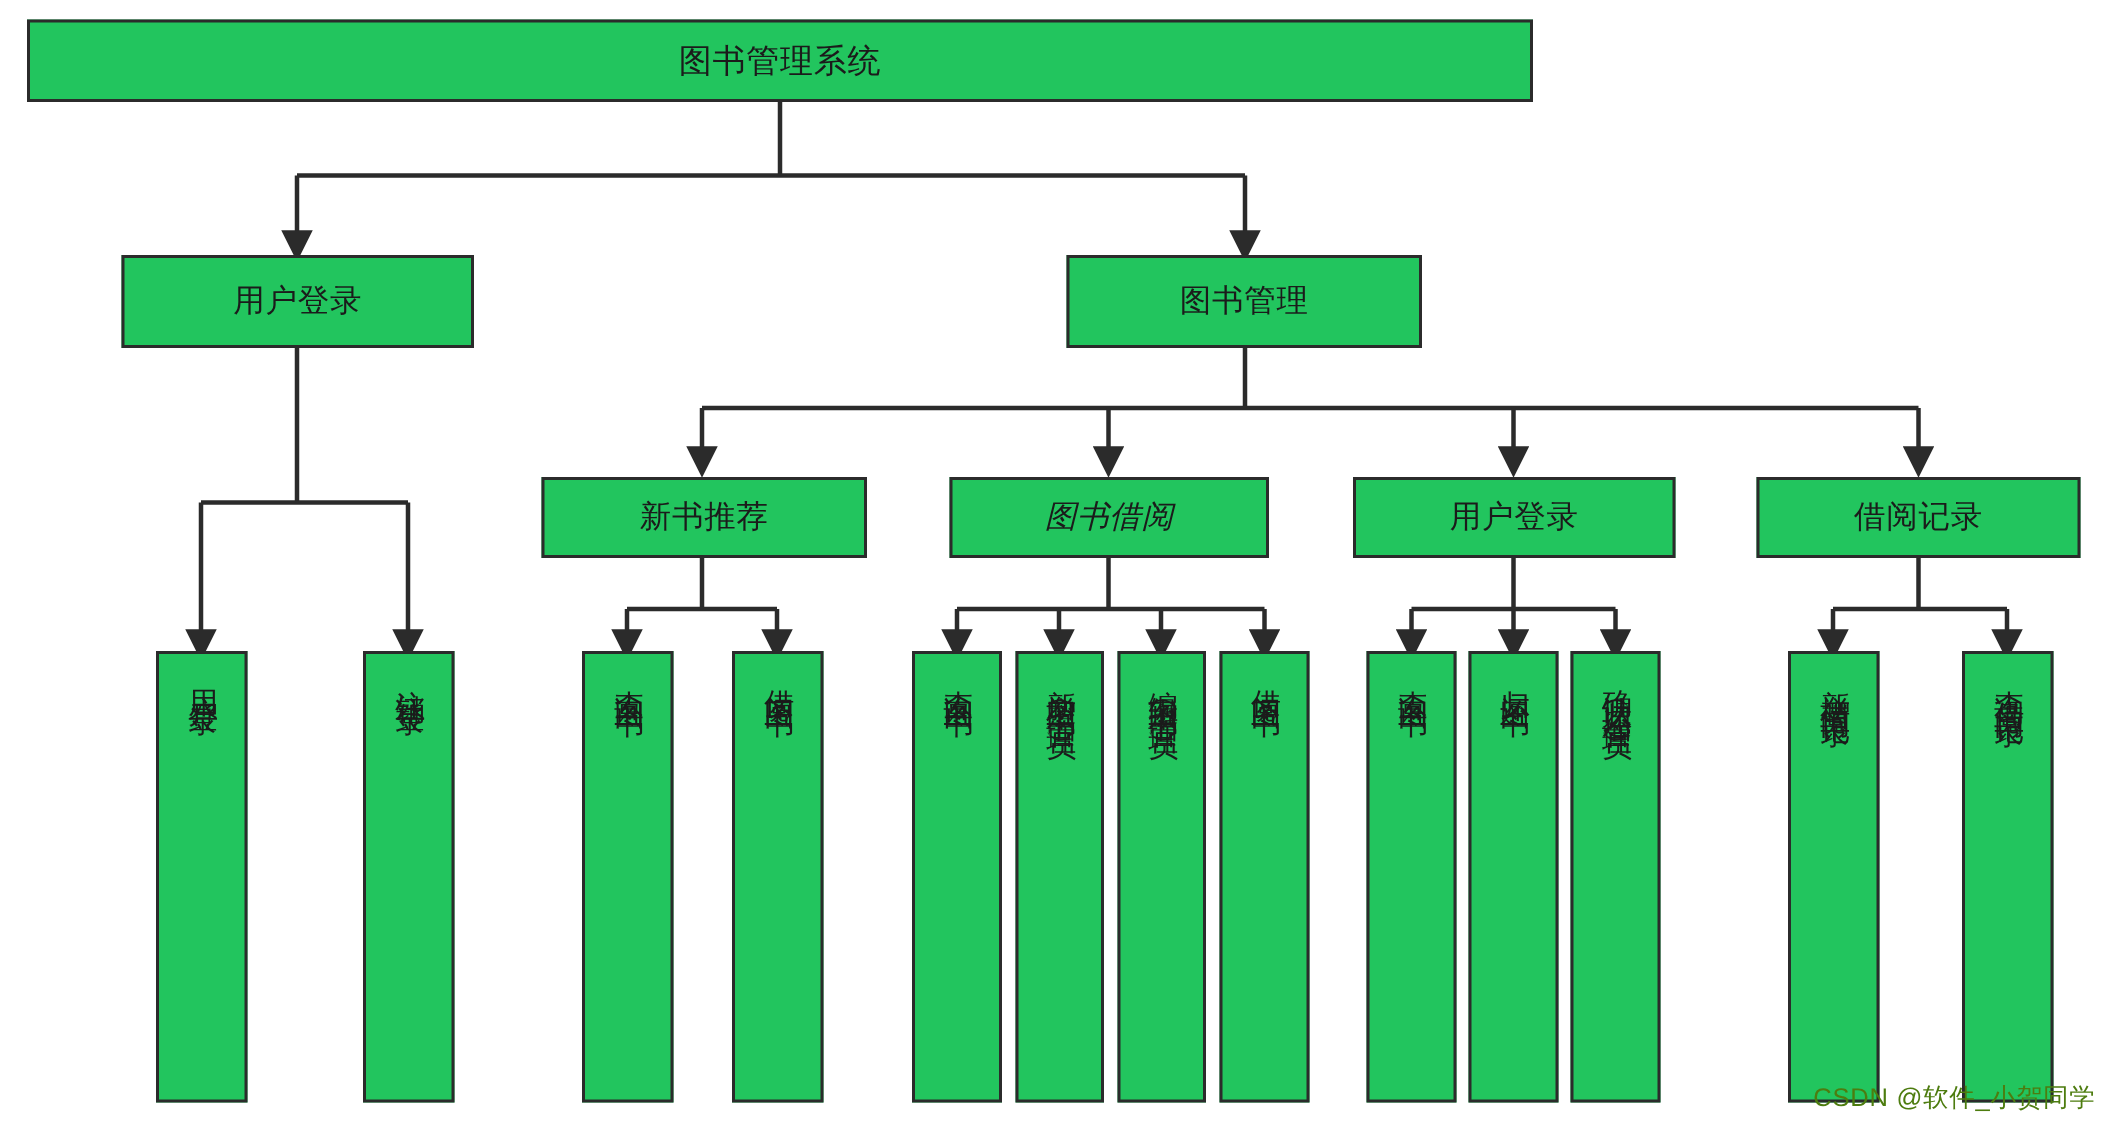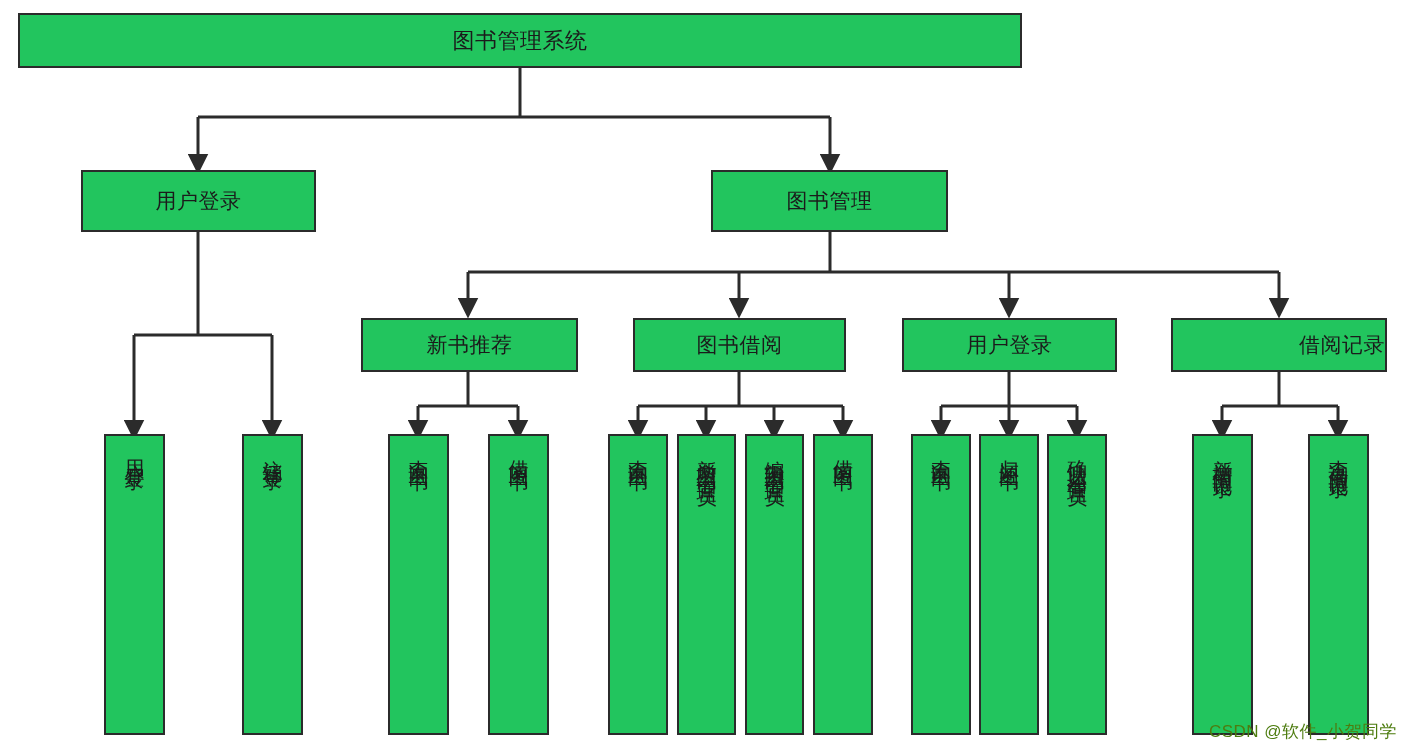--- a/index.html
+++ b/index.html
@@ -141,29 +141,29 @@
   </div>
 
   <div class="node h" style="left:711px; top:170px; width:237px; height:62px;">
     <span class="node-label">图书管理</span>
   </div>
 
   <div class="node h" style="left:361px; top:318px; width:217px; height:54px;">
     <span class="node-label">新书推荐</span>
   </div>
 
-  <div class="node h" style="left:633px; top:318px; width:213px; height:54px;">
+  <div class="node h" style="left:633px; top:318px; width:213px; height:54px;font-style:italic;">
     <span class="node-label">图书借阅</span>
   </div>
 
   <div class="node h" style="left:902px; top:318px; width:215px; height:54px;">
     <span class="node-label">用户登录</span>
   </div>
 
-  <div class="node h" style="left:1171px; top:318px; width:216px; height:54px;justify-content:flex-end;">
+  <div class="node h" style="left:1171px; top:318px; width:216px; height:54px;">
     <span class="node-label">借阅记录</span>
   </div>
 
   <div class="node v" style="left:104px; top:434px; width:61px; height:301px;">
     <span class="node-label">用户登录</span>
   </div>
   <div class="node v" style="left:242px; top:434px; width:61px; height:301px;">
     <span class="node-label">注销登录</span>
   </div>
 

